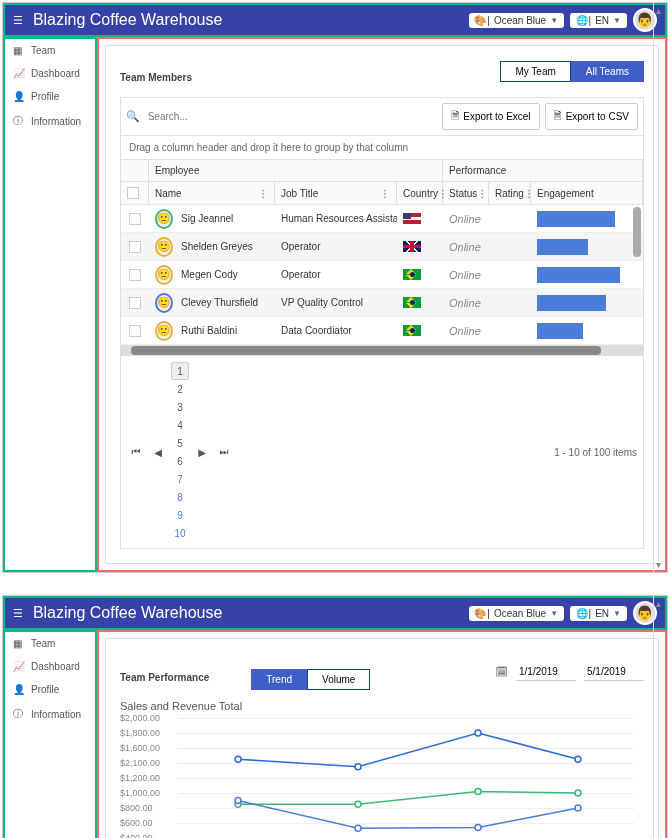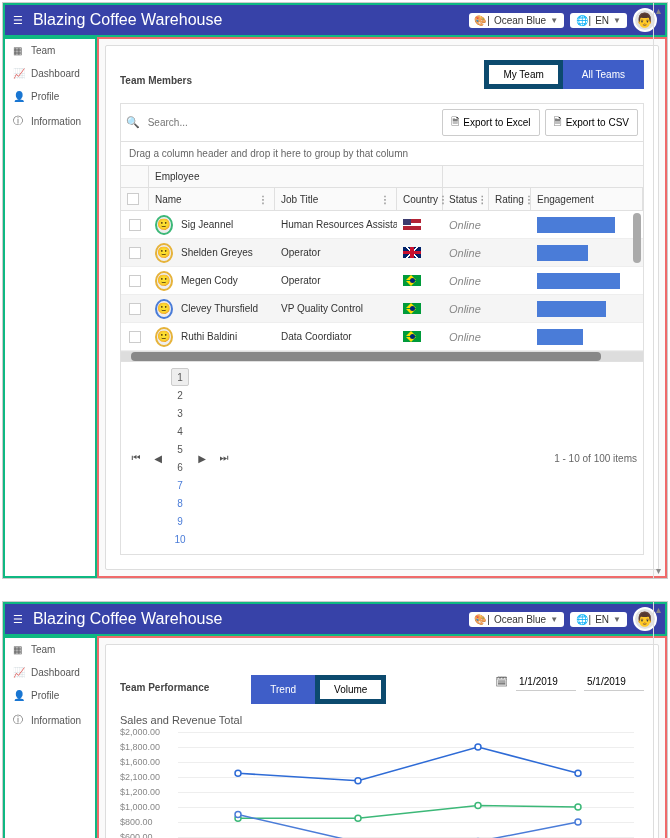--- a/index.html
+++ b/index.html
@@ -14,21 +14,21 @@
 .avatar { width: 24px; height: 24px; border-radius: 50%; background: #e0e0e0; border: 2px solid #fff; display: flex; align-items: center; justify-content: center; font-size: 14px; }
 .body-row { display: flex; }
 .sidebar { width: 94px; border: 2px solid #0fb882; background: #fff; }
 .sidebar-item { padding: 6px 8px; font-size: 10px; color: #555; display: flex; align-items: center; gap: 6px; cursor: pointer; }
 .sidebar-item .ic { width: 12px; display: inline-block; }
 .main { flex: 1; border: 2px solid #ef6a6a; padding: 6px; background: #fafafa; }
 .card { background: #fff; border: 1px solid #ddd; border-radius: 2px; padding: 14px; }
 .card-head { display: flex; align-items: center; margin-bottom: 14px; }
 .card-title { font-size: 10px; font-weight: 700; color: #444; flex: 1; margin-top: 12px; }
 .seg { display: flex; }
-.seg button { border: 5px solid #0c4a6e; background: #fff; padding: 4px 14px; font-size: 10px; cursor: pointer; }
+.seg button { border: 1px solid #0c4a6e; background: #fff; padding: 4px 14px; font-size: 10px; cursor: pointer; }
 .seg button.active { background: #3f5ec8; color: #fff; border-color: #3f5ec8; }
 .toolbar { display: flex; align-items: center; border: 1px solid #e0e0e0; padding: 5px; gap: 5px; }
 .search { flex: 1; border: none; outline: none; font-size: 10px; padding: 3px; }
 .btn { border: 1px solid #ccc; background: #fff; padding: 4px 8px; font-size: 10px; cursor: pointer; border-radius: 2px; display: flex; align-items: center; gap: 4px; }
 .group-hint { border: 1px solid #e0e0e0; border-top: none; padding: 6px 8px; font-size: 10px; color: #666; }
 .grid-h { display: flex; border: 1px solid #e0e0e0; border-top: none; background: #fafafa; }
 .grid-h2 { display: flex; border: 1px solid #e0e0e0; border-top: none; background: #fafafa; font-size: 10px; }
 .grid-body { border: 1px solid #e0e0e0; border-top: none; max-height: 150px; overflow: hidden; position: relative; }
 .row { display: flex; align-items: center; border-bottom: 1px solid #eee; height: 28px; font-size: 10px; }
 .row.alt { background: #f5f5f5; }
@@ -130,20 +130,21 @@
             </button>
           <button class="btn">
               <span>🗎</span>
               <span>Export to CSV</span>
             </button>
         </div>
         <div class="group-hint">Drag a column header and drop it here to group by that column</div>
         <div class="grid-h">
           <div class="h-cell" style="width:28px"></div>
           <div class="h-cell" style="flex:0 0 294px">Employee</div>
+          <div class="h-cell" style="flex:1">Performance</div>
         </div>
         <div class="grid-h2">
           <div class="h-cell c-chk">
               <span class="chk"></span>
             </div>
           <div class="h-cell" style="width:126px">
               <span>Name</span>
               <span class="dots">⋮</span>
             </div>
           <div class="h-cell c-job">

